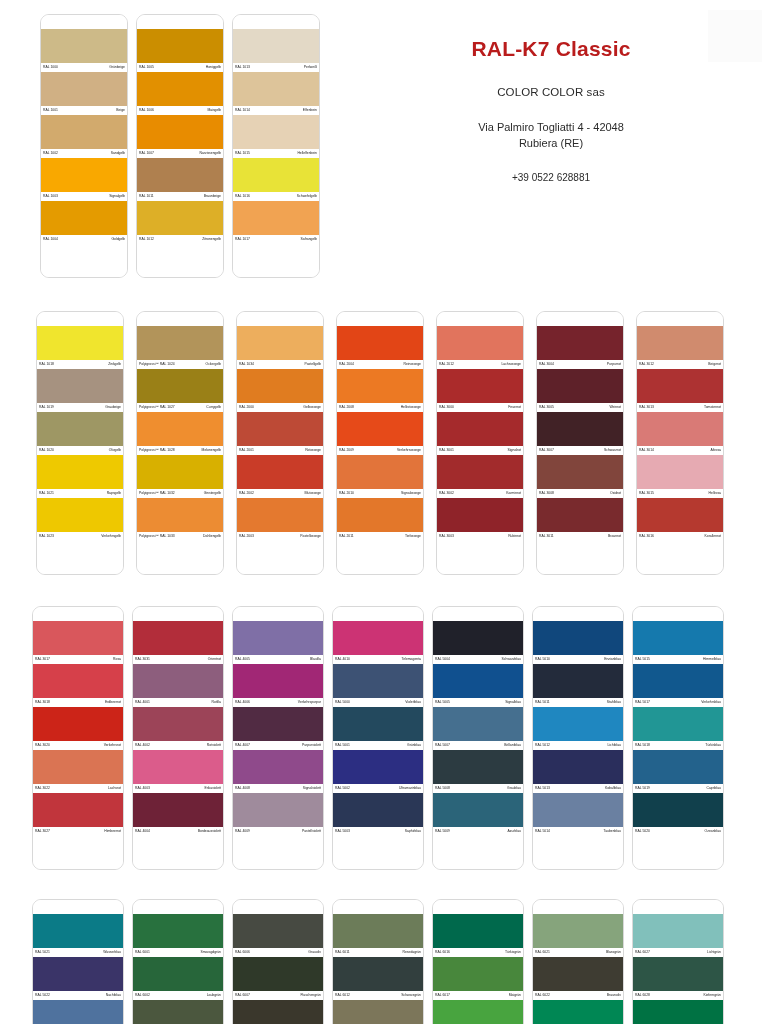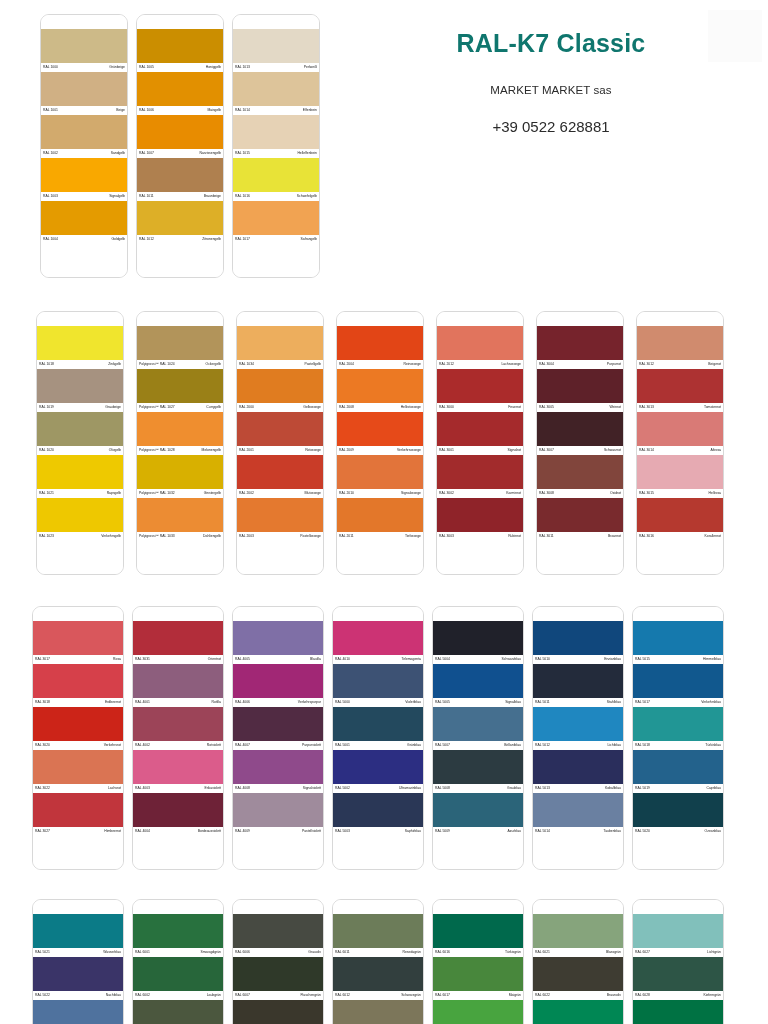--- a/index.html
+++ b/index.html
@@ -15,31 +15,31 @@
 
   
   .header-zone{
     position:absolute;left:0;top:0;width:768px;height:292px;
   }
   .brand-block{
     position:absolute;left:386px;top:30px;width:330px;
     text-align:center;color:#2b2b2b;
   }
   .brand-title{
-    font-size:25px;font-weight:bold;letter-spacing:.2px;
-    color:#0f766e;margin:0 0 26px 0;line-height:1.1;
+    font-size:21px;font-weight:bold;letter-spacing:.2px;
+    color:#b91c1c;margin:7px 0 26px 0;line-height:1.1;
   }
   .brand-company{
     font-size:11.5px;margin:0 0 22px 0;color:#2b2b2b;letter-spacing:.1px;
   }
   .brand-address{
     font-size:11px;margin:0 0 20px 0;color:#2b2b2b;line-height:1.45;
   }
   .brand-phone{
-    font-size:15px;margin:16px 0 20px 0;color:#2b2b2b;
+    font-size:10px;margin:16px 0 20px 0;color:#2b2b2b;
   }
   .brand-email{
     font-size:10.5px;margin:0;color:#2b2b2b;
   }
   .corner-mark{
     position:absolute;right:6px;top:10px;width:54px;height:52px;
     background:#fbfbfb;
   }
 
   
@@ -83,21 +83,25 @@
 </style>
 </head>
 <body>
 
 <div class="page">
 
   <div class="header-zone">
     <div class="corner-mark"></div>
     <div class="brand-block">
       <div class="brand-title">RAL-K7 Classic</div>
-      <div class="brand-company">MARKET MARKET sas</div>
+      <div class="brand-company">COLOR COLOR sas</div>
+      <div class="brand-address">
+        <div>Via Palmiro Togliatti 4 - 42048</div>
+        <div>Rubiera (RE)</div>
+      </div>
       <div class="brand-phone">+39 0522 628881</div>
     </div>
   </div>
 
   <div id="rows-host">
       <div class="row" style="top: 14px; left: 40px; width: 728px; gap: 8px;">
         <div class="card" style="width: 88px; height: 264px; flex: 0 0 88px;">
           <div class="card-inner">
             <div class="card-top-gap"></div>
             <div class="swatch" style="height: 43px; background: rgb(205, 186, 136);">

